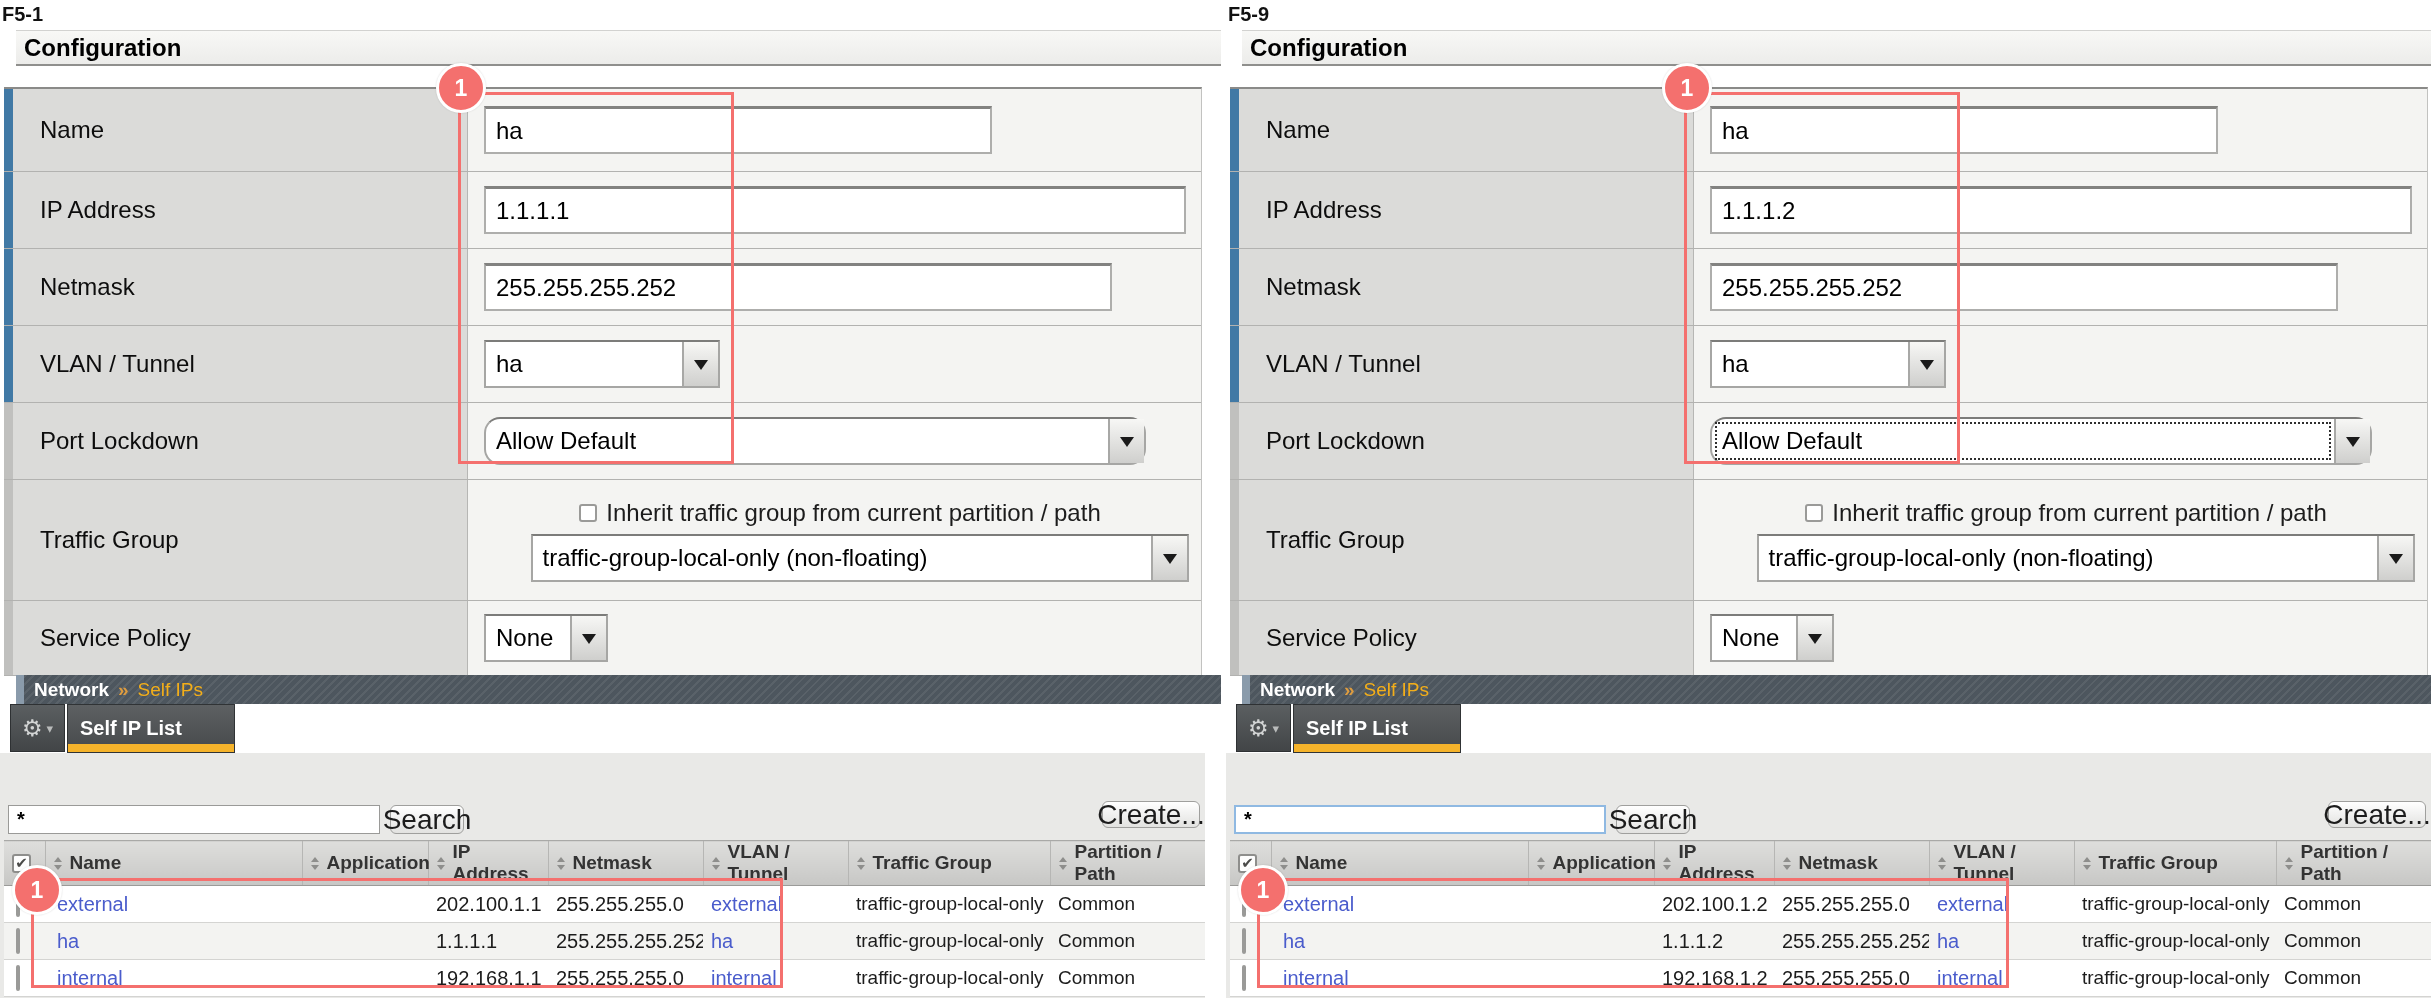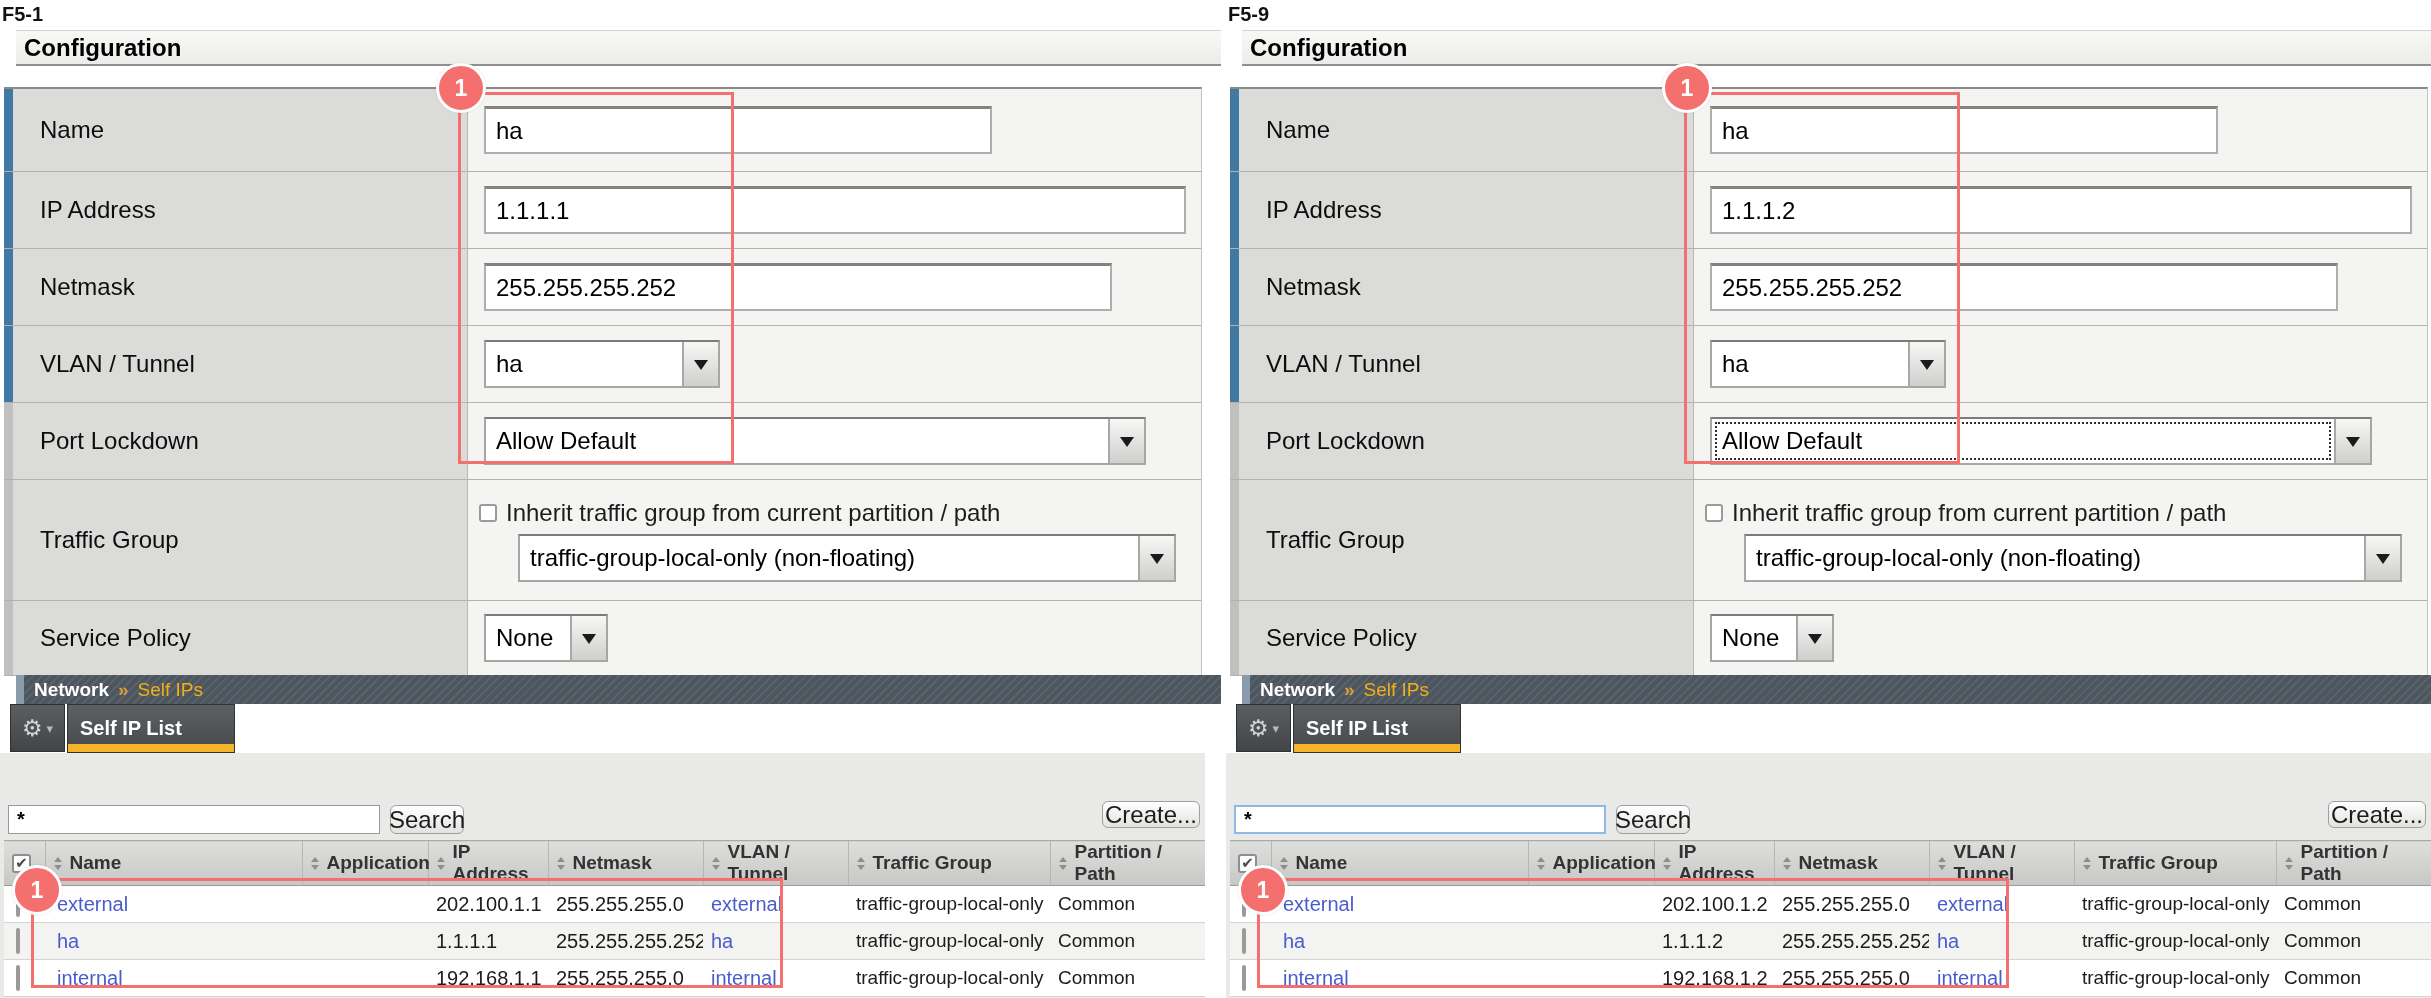--- a/index.html
+++ b/index.html
@@ -15,33 +15,33 @@
     display:flex;align-items:center;padding-left:8px;font-size:24px;font-weight:bold;color:#000;}
 
   .form{position:absolute;left:4px;top:87px;width:1197px;border-top:2px solid #8a8a88;border-right:1px solid #c2c2c0;}
   .frow{display:flex;border-bottom:1px solid #b2b2b0;}
   .h82{height:82px;} .h76{height:76px;} .h120{height:120px;} .h74{height:74px;}
   .strip{width:9px;background:#c0c0be;}
   .frow.required .strip{background:var(--strip-blue);}
   .flabel{width:455px;box-sizing:border-box;background:#dbdbd9;border-right:1px solid #b6b6b4;
     display:flex;align-items:center;padding-left:27px;font-size:24px;color:#0d0d0d;}
   .fvalue{flex:1;background:#f4f4f2;display:flex;align-items:center;}
-  .fvalue.col{flex-direction:column;align-items:flex-start;justify-content:center;gap:7px;}
+  .fvalue.col{flex-direction:column;align-items:center;justify-content:center;gap:7px;}
 
   input.txt{height:48px;box-sizing:border-box;border:2px solid #aeaeac;border-top:3px solid #828280;
     background:#fff;font-size:24px;font-family:inherit;color:#000;padding:0 10px;margin-left:16px;}
   .w-name{width:508px;} .w-ip{width:702px;} .w-mask{width:628px;}
 
   .select{margin-left:16px;height:48px;box-sizing:border-box;border:2px solid #a6a6a4;border-top-color:#7c7c7a;
     background:#fff;display:flex;align-items:stretch;font-size:24px;color:#000;}
   .stext{flex:1;display:flex;align-items:center;padding-left:10px;}
   .sarrow{width:34px;background:linear-gradient(#f7f7f5,#cfcfcd);border-left:2px solid #a8a8a6;
     display:flex;align-items:center;justify-content:center;}
   .tri{width:0;height:0;border:7px solid transparent;border-top:10px solid #1a1a1a;margin-top:9px;}
-  .w-vlan{width:236px;} .w-lock{width:662px;} .w-tg{width:658px;margin-left:50px;} .w-none{width:124px;}
+  .w-vlan{width:236px;} .w-lock{width:662px;border-radius:16px;} .w-tg{width:658px;margin-left:50px;} .w-none{width:124px;}
   .select.focused .stext{outline:2px dotted #2e2e2e;outline-offset:-5px;}
 
   .tg-line1{display:flex;align-items:center;gap:9px;margin-left:11px;font-size:24px;}
   .cb{width:18px;height:18px;box-sizing:border-box;border:2px solid #9a9a98;border-radius:3px;background:#fff;}
   .cb.checked{display:flex;align-items:center;justify-content:center;font-size:15px;color:#4a4a48;
     width:19px;height:19px;background:#fdfdfd;border-color:#8e8e8c;}
 
   .crumbbar{position:absolute;left:16px;top:675px;width:1205px;height:29px;background:#4d565e;
     background-image:repeating-linear-gradient(135deg,rgba(255,255,255,.07) 0 2px,rgba(0,0,0,0) 2px 6px);
     display:flex;align-items:center;font-size:19px;}
@@ -59,21 +59,21 @@
     background:linear-gradient(#5d6062,#46494b);border:1px solid #303335;color:#fff;font-weight:bold;
     font-size:20px;display:flex;align-items:center;padding-left:12px;}
   .tab-underline{position:absolute;left:0;right:0;bottom:0;height:8px;background:var(--tab-yellow);}
 
   .lower{position:absolute;left:0;top:753px;width:1205px;height:245px;background:#e9e9e7;}
   .search-input{position:absolute;left:8px;top:52px;width:372px;height:29px;box-sizing:border-box;
     border:1px solid #9a9a98;background:#fff;font-size:20px;font-weight:bold;font-family:inherit;padding:0 8px;}
   #p2 .search-input{border:2px solid var(--focus-blue);}
   .btn{position:absolute;box-sizing:border-box;border:1px solid #9f9f9d;border-radius:6px;
     background:linear-gradient(#ffffff,#e2e2e0);display:flex;align-items:center;justify-content:center;
-    font-size:24px;color:#1c1c1c;}
+    font-size:28px;color:#1c1c1c;}
   .search-btn{left:390px;top:52px;width:74px;height:29px;}
   .create-btn{left:1102px;top:48px;width:98px;height:27px;}
 
   table.datatable{position:absolute;left:4px;top:87px;width:1201px;border-collapse:collapse;
     table-layout:fixed;background:#fff;}
   .datatable th{height:34px;box-sizing:border-box;background:linear-gradient(#dededc,#c7c7c5);
     border-top:1px solid #a9a9a7;border-bottom:1px solid #9b9b99;border-left:1px solid #b6b6b4;
     font-size:19px;font-weight:bold;color:#333;text-align:left;padding:0;}
   .datatable th:first-child{border-left:none;}
   .hcell{display:flex;align-items:center;gap:8px;padding-left:8px;}

